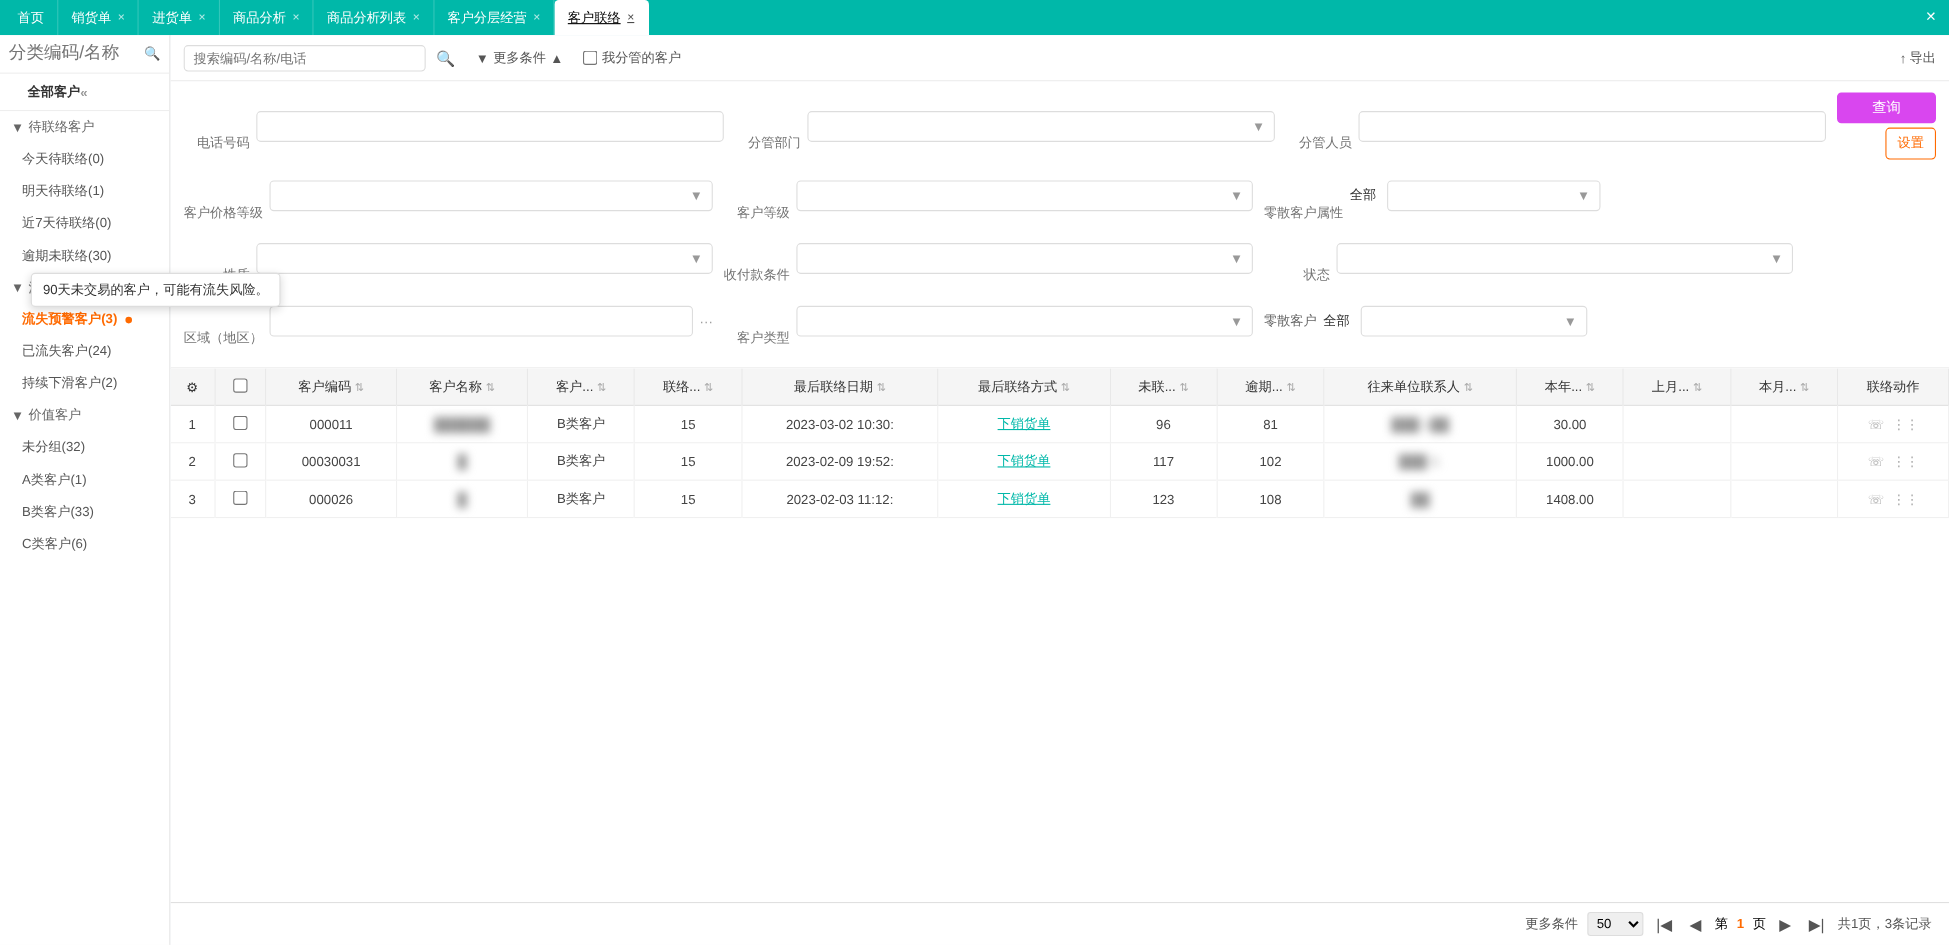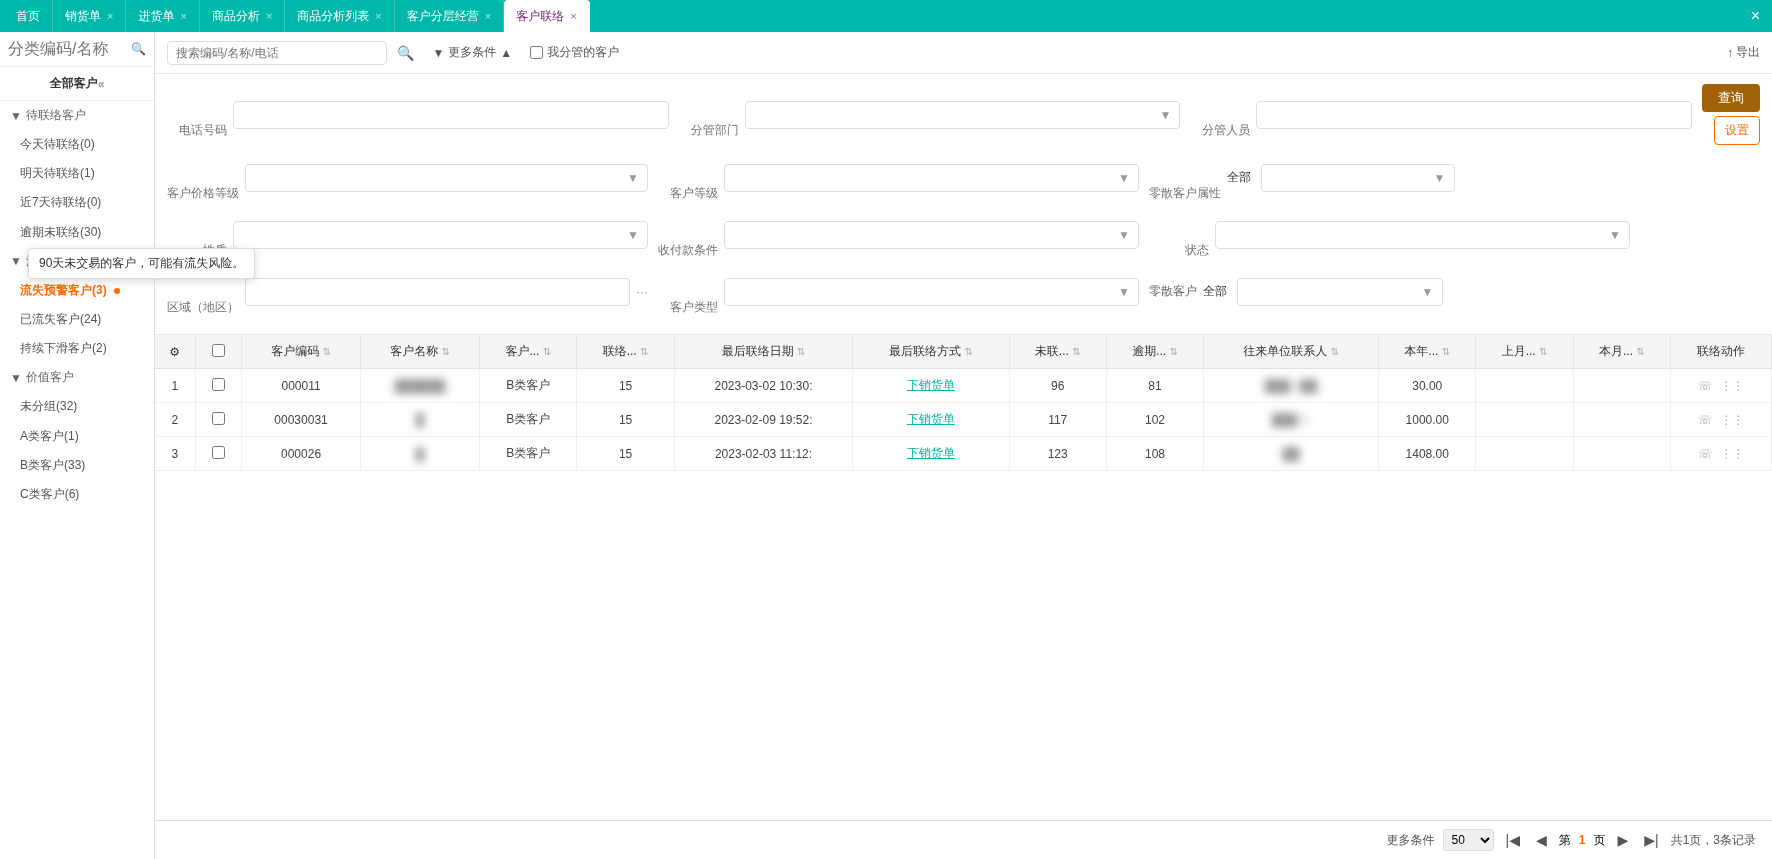--- a/index.html
+++ b/index.html
@@ -19,22 +19,23 @@
       padding: 0 12px;
       height: 32px;
       color: #fff;
       cursor: pointer;
       font-size: 13px;
       white-space: nowrap;
       border-right: 1px solid rgba(255,255,255,0.2);
     }
     .tab-item.active {
       background: #fff;
-      color: #701a75;
+      color: #000000;
       border-radius: 4px 4px 0 0;
+      text-decoration: underline;
     }
     .tab-item .close-icon {
       margin-left: 6px;
       font-size: 11px;
       opacity: 0.7;
     }
     .tab-bar-close {
       margin-left: auto;
       color: #fff;
       padding: 0 12px;
@@ -69,21 +70,21 @@
       outline: none;
       font-size: 16px;
       width: 100%;
       color: #999;
     }
     .sidebar-search .search-icon { color: #ccc; margin-left: 4px; }
 
     .sidebar-header {
       display: flex;
       align-items: center;
-      justify-content: center;
+      justify-content: flex-start;
       padding: 8px 25px;
       font-weight: bold;
       color: #333;
       font-size: 13px;
       border-bottom: 1px solid #eee;
     }
     .sidebar-header .collapse-icon { color: #999; cursor: pointer; }
 
     .sidebar-group-title {
       display: flex;
@@ -246,25 +247,25 @@
       height: 28px;
       background: #fff;
       display: flex;
       align-items: center;
       justify-content: space-between;
       cursor: pointer;
     }
     .filter-select-arrow { color: #999; }
     .filter-ellipsis { color: #999; cursor: pointer; }
     .query-btn {
-      background: #a16207;
+      background: #d946ef;
       color: #fff;
       border: none;
       border-radius: 4px;
-      padding: 5px 16px;
+      padding: 5px 32px;
       cursor: pointer;
       font-size: 13px;
     }
     .settings-btn {
       background: #fff;
       color: #ff6a00;
       border: 1px solid #ff6a00;
       border-radius: 4px;
       padding: 5px 10px;
       cursor: pointer;

